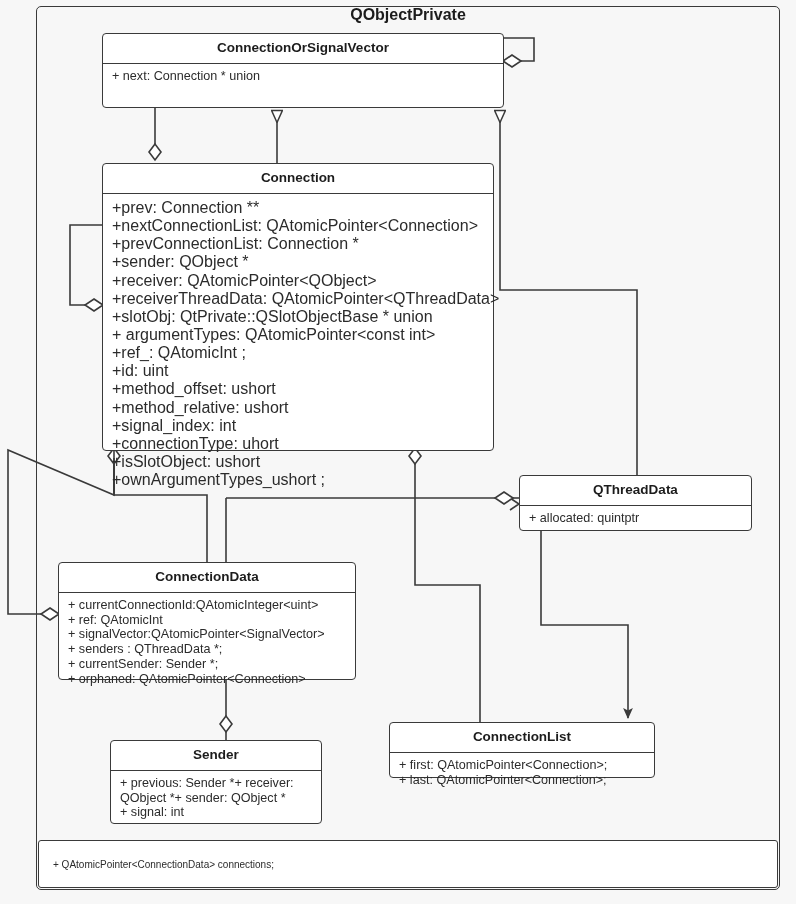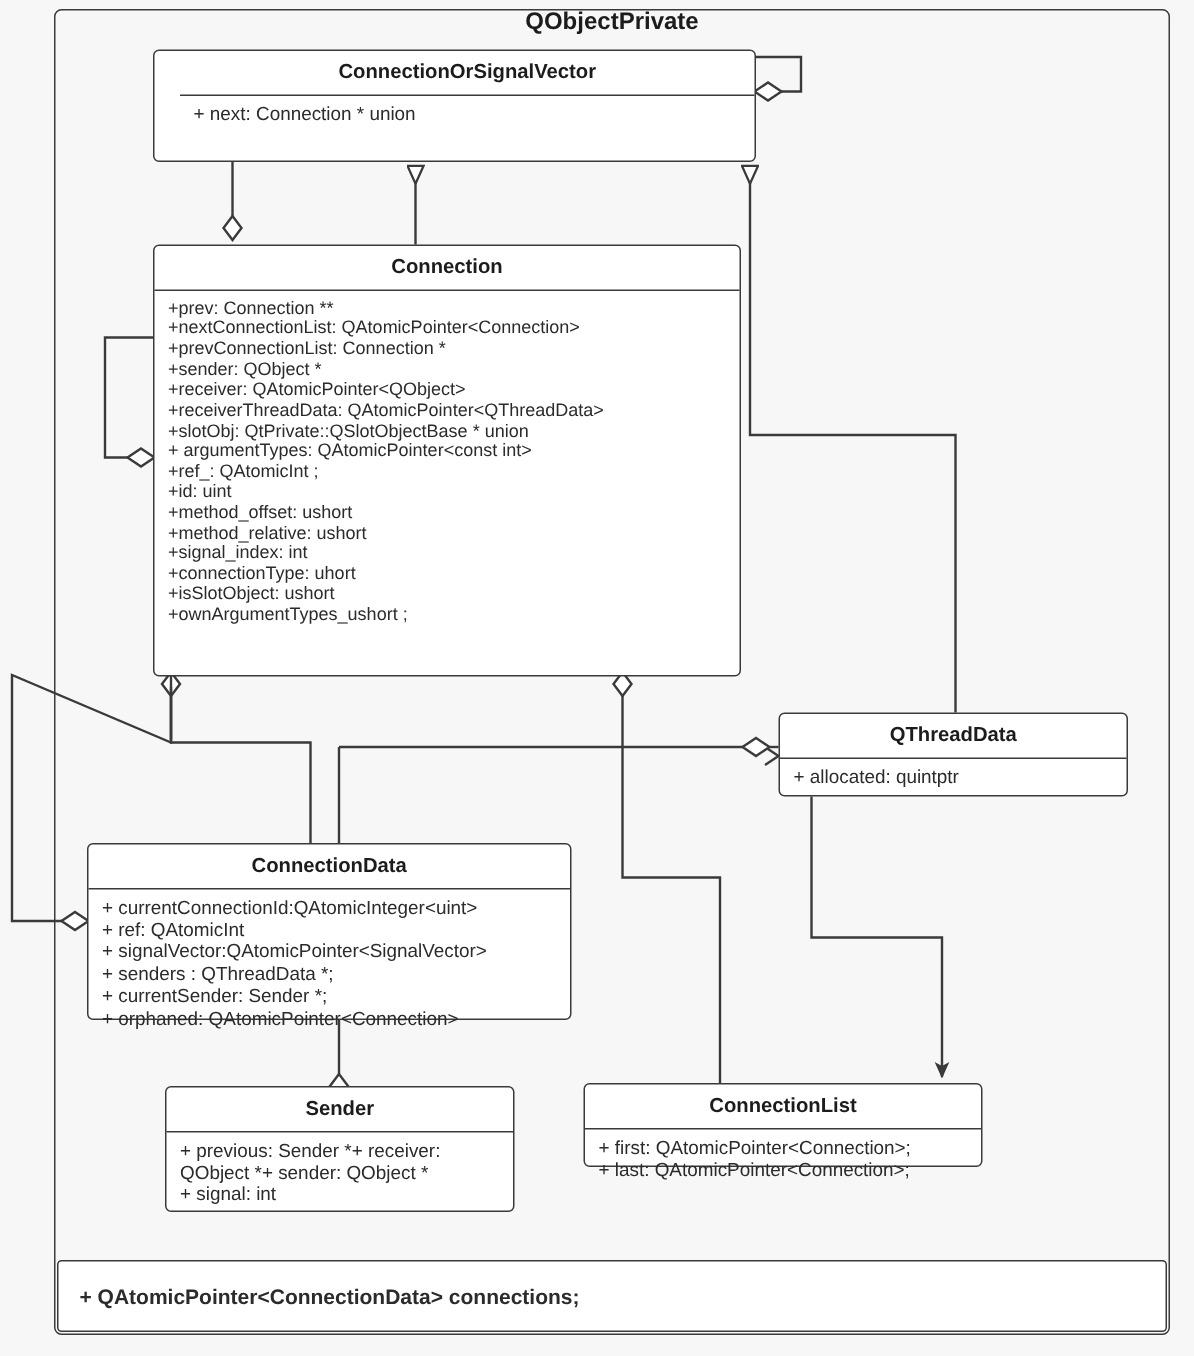--- a/index.html
+++ b/index.html
@@ -62,37 +62,36 @@
   .cls-attrs {
     padding: 5px 8px 5px 9px;
     box-sizing: border-box;
   }
   .cls-attrs div {
     font-size: 12.6px;
     color: #2b2b2b;
     line-height: 1.17;
     white-space: nowrap;
   }
-  .tight .cls-attrs div { line-height: 1.135; font-size: 12px; }
+  .tight .cls-attrs div { line-height: 1.135; font-size: 16px; }
   .wrapline div { white-space: normal; }
   .bottom-compartment {
     position: absolute;
     background: #ffffff;
     border: 1.6px solid #3a3a3a;
     border-radius: 3px;
     box-sizing: border-box;
     z-index: 4;
     display: flex;
     align-items: center;
   }
   .bottom-compartment span {
-    font-size: 14px;
+    font-size: 10px;
     color: #2b2b2b;
     padding-left: 14px;
-    font-weight: bold;
   }
 </style>
 </head>
 <body>
 
 <div id="canvas">
 
   <div class="frame" style="left:36px; top:6px; width:744px; height:884px;"></div>
   <div class="frame-title" style="left:36px; top:6px; width:744px;">QObjectPrivate</div>
 
@@ -160,21 +159,21 @@
       </g>
 
       <g>
         <path d="M226,680 L226,742"></path>
         <path d="M226,716 L220,724 L226,732 L232,724 Z" fill="#ffffff"></path>
       </g>
 
     </g>
   </svg>
 
-  <div class="umlbox" style="left:102px; top:33px; width:402px; height:75px;padding-left:17px;">
+  <div class="umlbox" style="left:102px; top:33px; width:402px; height:75px;">
     <div class="cls-title">ConnectionOrSignalVector</div>
     <div class="cls-attrs">
       <div>+ next:  Connection * union</div>
     </div>
   </div>
 
   <div class="umlbox tight" style="left:102px; top:163px; width:392px; height:288px;">
     <div class="cls-title">Connection</div>
     <div class="cls-attrs">
       <div>+prev:   Connection **</div>
@@ -196,41 +195,41 @@
     </div>
   </div>
 
   <div class="umlbox" style="left:519px; top:475px; width:233px; height:56px;">
     <div class="cls-title">QThreadData</div>
     <div class="cls-attrs">
       <div>+ allocated: quintptr</div>
     </div>
   </div>
 
-  <div class="umlbox" style="left:58px; top:562px; width:323px; height:118px;">
+  <div class="umlbox" style="left:58px; top:562px; width:298px; height:118px;">
     <div class="cls-title">ConnectionData</div>
     <div class="cls-attrs">
       <div>+ currentConnectionId:QAtomicInteger&lt;uint&gt;</div>
       <div>+ ref: QAtomicInt</div>
       <div>+ signalVector:QAtomicPointer&lt;SignalVector&gt;</div>
       <div>+ senders : QThreadData *;</div>
       <div>+ currentSender:  Sender *;</div>
       <div>+ orphaned:  QAtomicPointer&lt;Connection&gt;</div>
     </div>
   </div>
 
   <div class="umlbox" style="left:389px; top:722px; width:266px; height:56px;">
     <div class="cls-title">ConnectionList</div>
     <div class="cls-attrs">
       <div>+ first: QAtomicPointer&lt;Connection&gt;;</div>
       <div>+ last: QAtomicPointer&lt;Connection&gt;;</div>
     </div>
   </div>
 
-  <div class="umlbox wrapline" style="left:110px; top:724px; width:233px; height:84px;">
+  <div class="umlbox wrapline" style="left:110px; top:740px; width:212px; height:84px;">
     <div class="cls-title">Sender</div>
     <div class="cls-attrs">
       <div>+ previous:  Sender *+ receiver:  QObject *+ sender:   QObject *</div>
       <div>+ signal:  int</div>
     </div>
   </div>
 
   <div class="bottom-compartment" style="left:38px; top:840px; width:740px; height:48px;">
     <span>+ QAtomicPointer&lt;ConnectionData&gt; connections;</span>
   </div>

